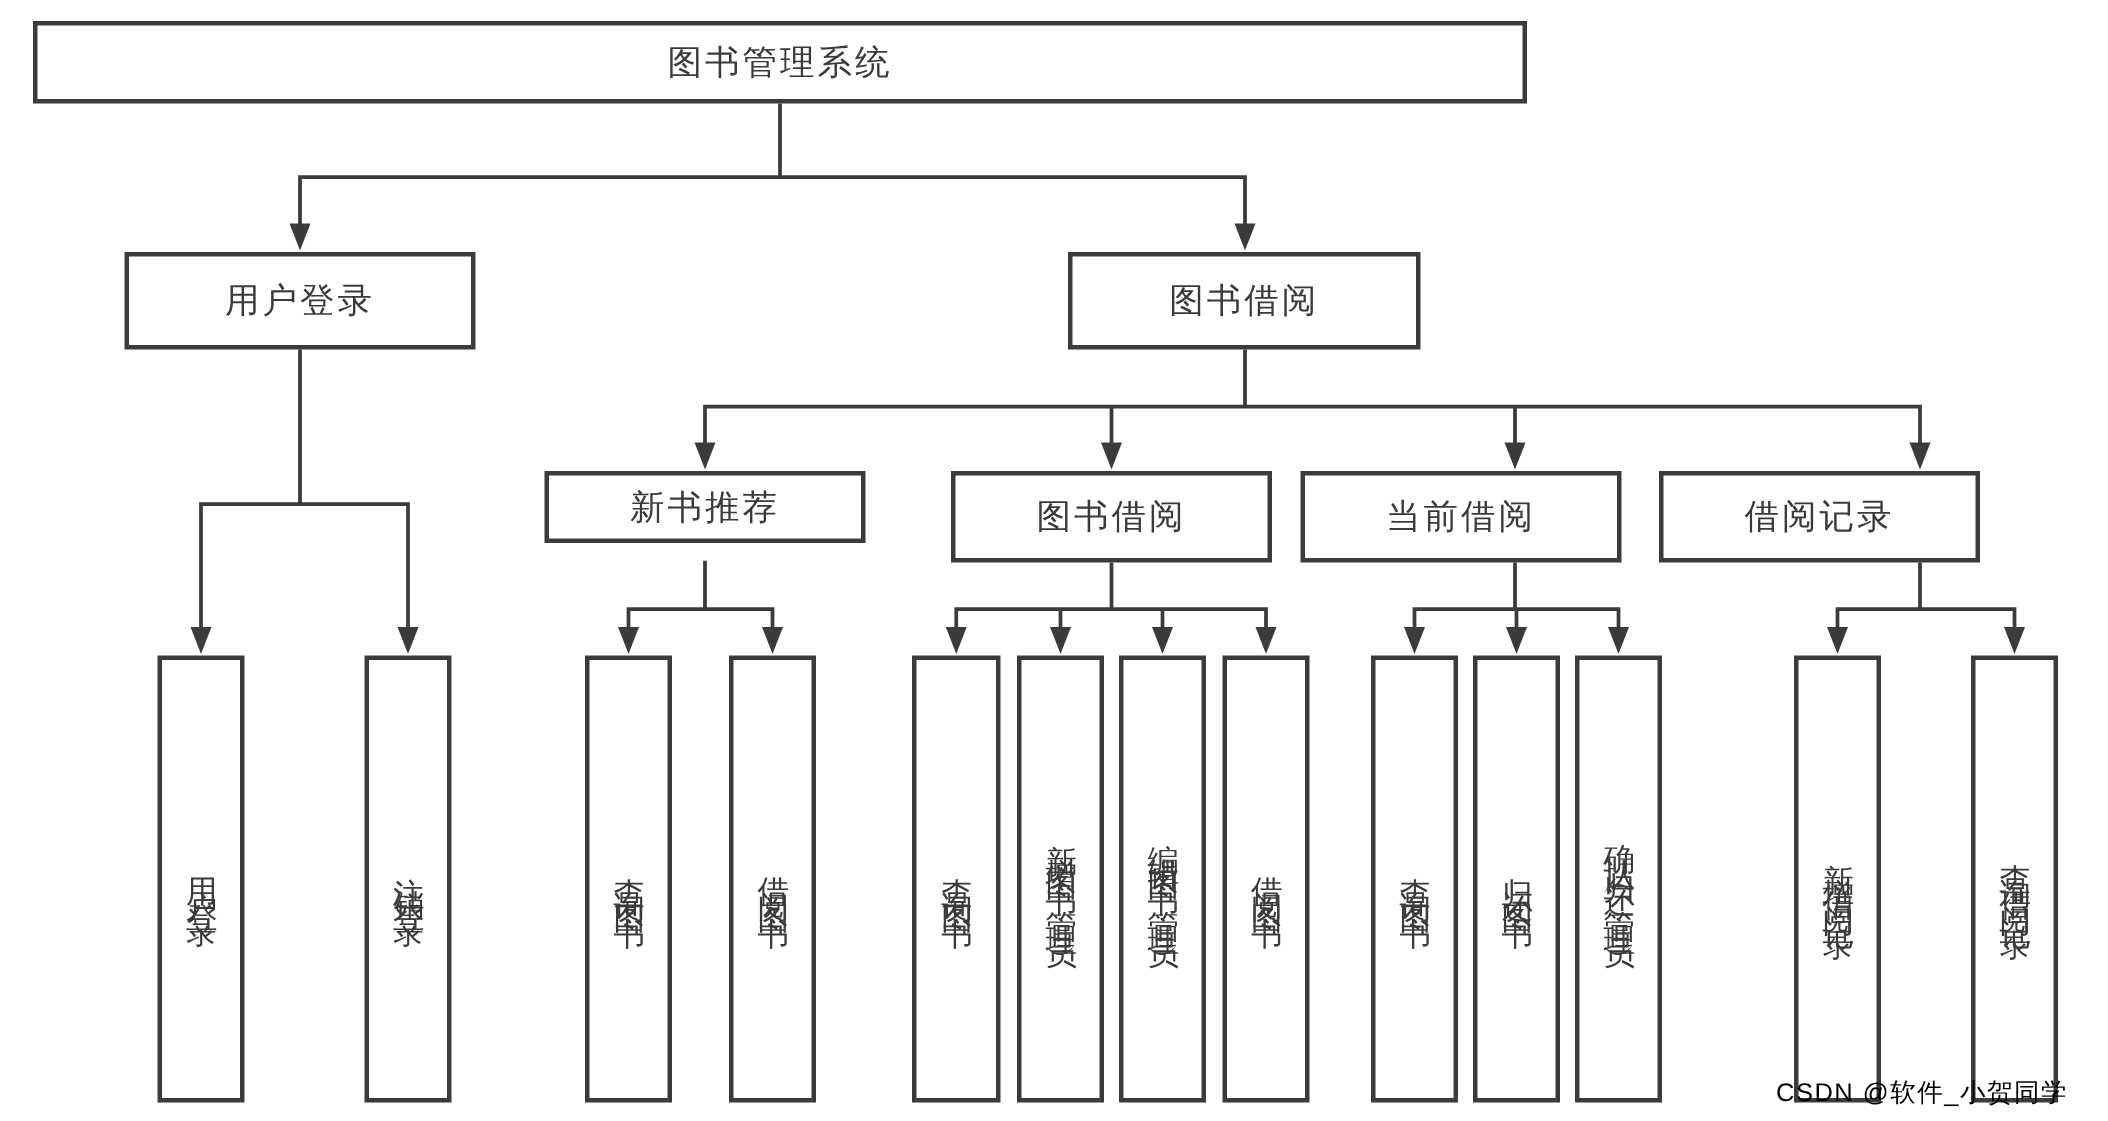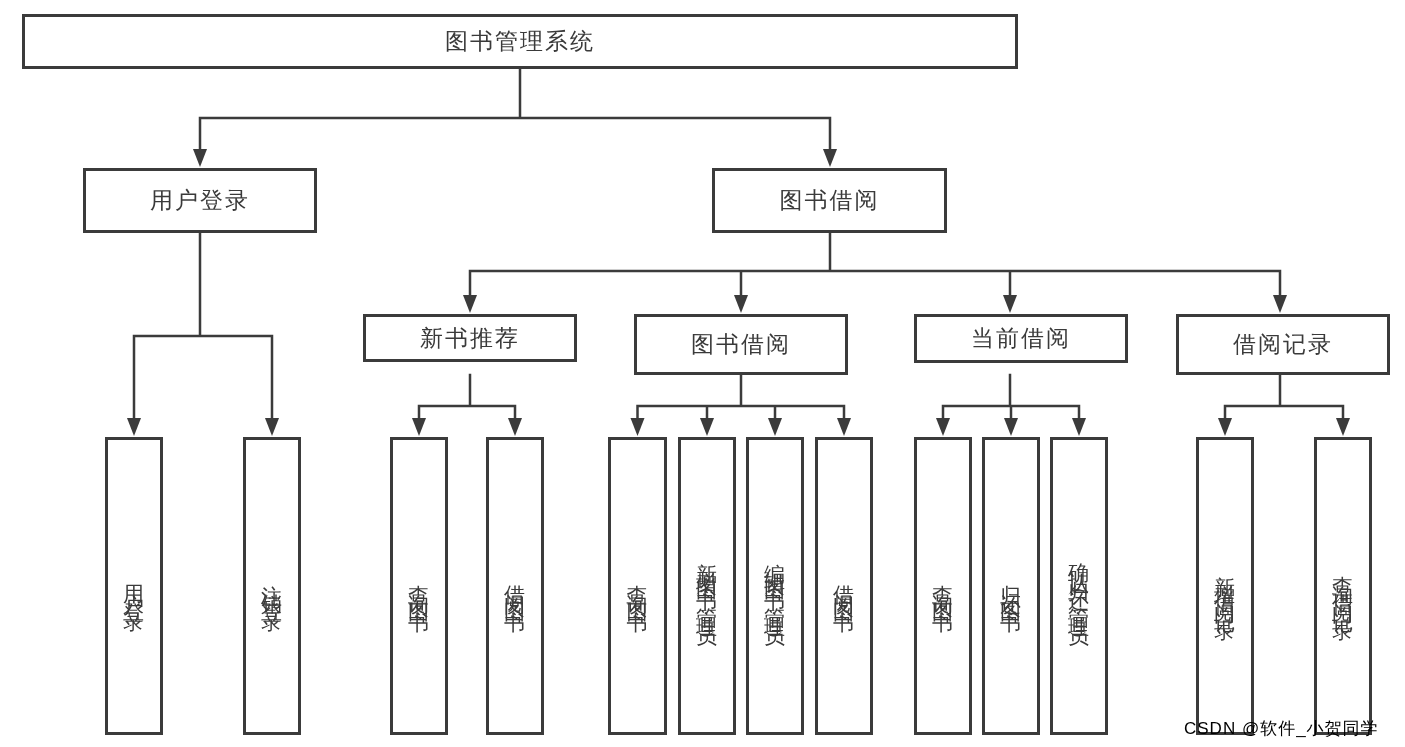--- a/index.html
+++ b/index.html
@@ -42,22 +42,22 @@
     letter-spacing: 9px;
     line-height: 1;
     white-space: nowrap;
   }
   
   .n-root            { left: 22px;   top: 14px;  width: 996px; height: 55px; }
   .n-user-login      { left: 83px;   top: 168px; width: 234px; height: 65px; }
   .n-book-mgmt       { left: 712px;  top: 168px; width: 235px; height: 65px; }
   .n-new-book        { left: 363px;  top: 314px; width: 214px; height: 48px; }
   .n-book-borrow     { left: 634px;  top: 314px; width: 214px; height: 61px; }
-  .n-current-borrow  { left: 914px;  top: 314px; width: 214px; height: 49px; }
-  .n-borrow-record   { left: 1176px; top: 314px; width: 214px; height: 61px; }
+  .n-current-borrow  { left: 867px;  top: 314px; width: 214px; height: 61px; }
+  .n-borrow-record   { left: 1106px; top: 314px; width: 214px; height: 61px; }
   .l-u1 { left: 105px;  top: 437px; }
   .l-u2 { left: 243px;  top: 437px; }
   .l-n1 { left: 390px;  top: 437px; }
   .l-n2 { left: 486px;  top: 437px; }
   .l-b1 { left: 608px;  top: 437px; width: 59px; }
   .l-b2 { left: 678px;  top: 437px; }
   .l-b3 { left: 746px;  top: 437px; }
   .l-b4 { left: 815px;  top: 437px; }
   .l-c1 { left: 914px;  top: 437px; }
   .l-c2 { left: 982px;  top: 437px; }

